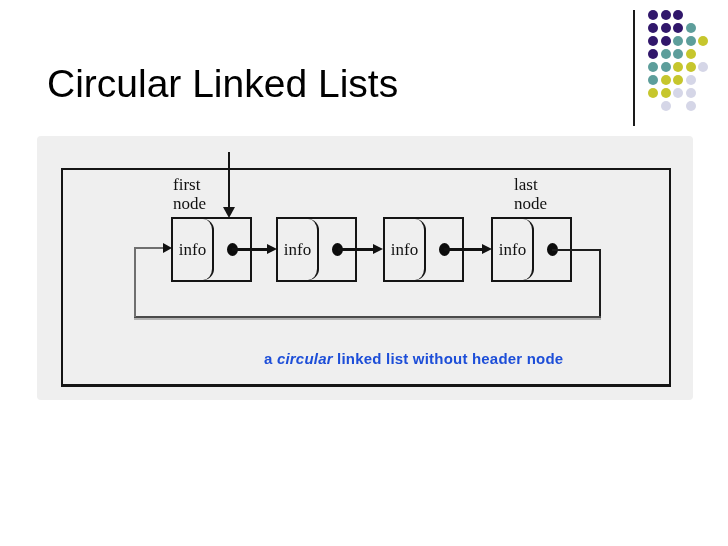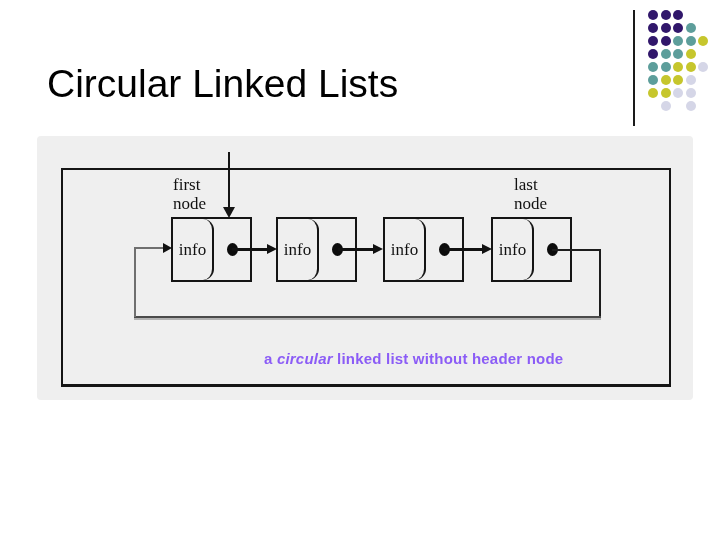--- a/index.html
+++ b/index.html
@@ -74,21 +74,21 @@
   .seg-c{left:134px;top:316px;width:467px;height:4px;
     background:linear-gradient(to bottom,#4a4a4a 0 45%,#b2b2b2 45%);}
   .seg-d{left:134px;top:247px;width:2px;height:70px;background:#6f6f6f;}
   .entry-line{left:134px;top:247px;width:29px;height:2px;background:#6f6f6f;}
   .entry-head{position:absolute;left:163px;top:243px;width:0;height:0;
     border-left:9px solid #111;border-top:5px solid transparent;border-bottom:5px solid transparent;}
 
   
   .caption{
     position:absolute;left:264px;top:350px;font-size:15px;font-weight:bold;
-    color:#8b5cf6;white-space:nowrap;letter-spacing:0.2px;
+    color:#1d4ed8;white-space:nowrap;letter-spacing:0.2px;
   }
   .caption .it{font-style:italic;}
 </style>
 </head>
 <body>
 
 <div class="slide">
 
   <h1 class="title">Circular Linked Lists</h1>
 

